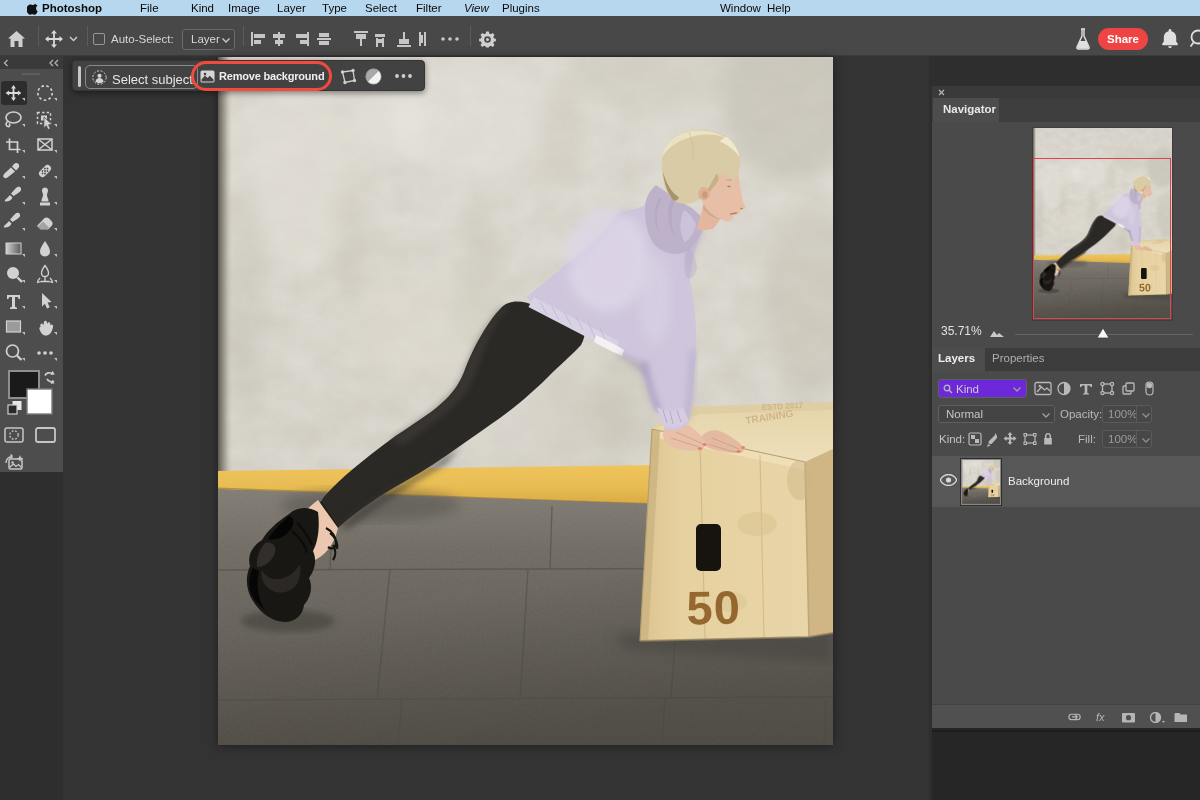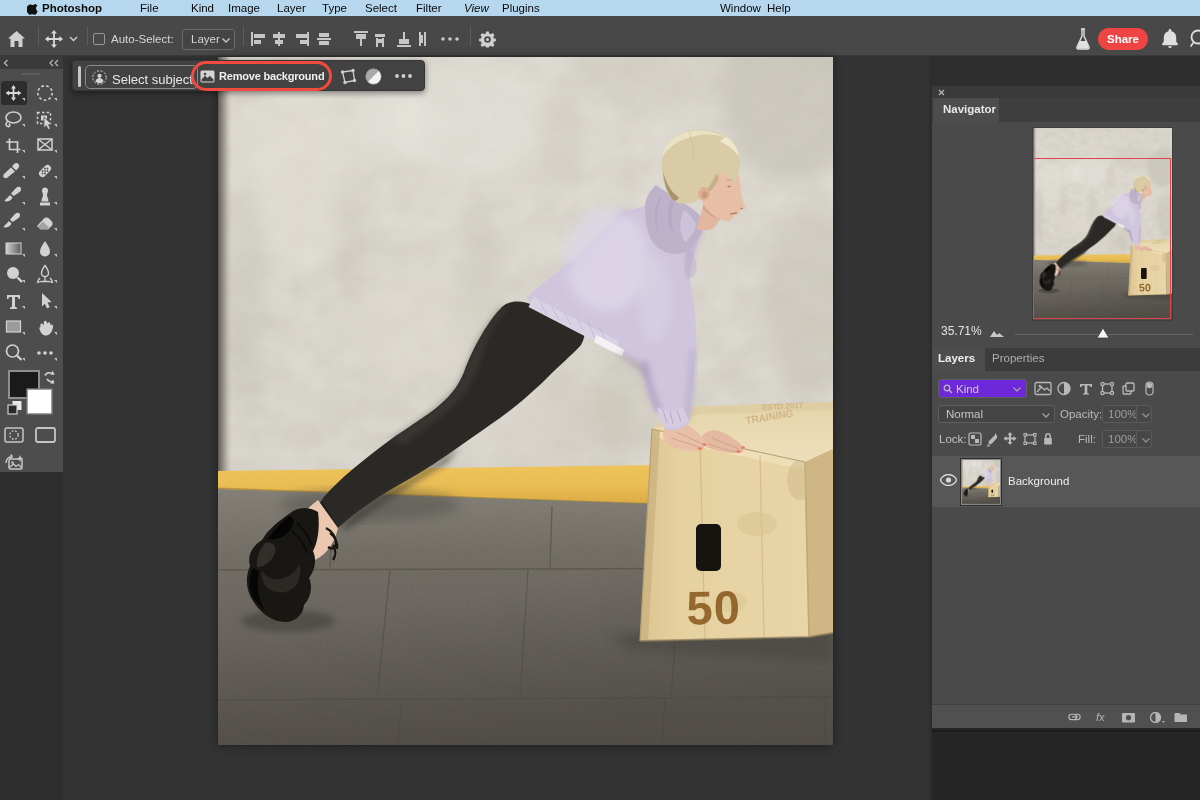--- a/index.html
+++ b/index.html
@@ -556,21 +556,21 @@
   </div>
   <div class="ptxt" style="left:128px;top:322px;color:#b9b9b9">Opacity:</div>
   <div class="abs" style="left:170px;top:319px;width:50px;height:18px;background:#474747;border:1px solid #5a5a5a;border-radius:3px">
     <div class="ptxt" style="left:5px;top:2px;color:#9b9b9b">100%</div>
     <div class="abs" style="right:14px;top:0;width:1px;height:16px;background:#5a5a5a"></div>
     <svg class="abs" style="left:39px;top:7px" width="8" height="5" viewBox="0 0 8 5">
         <path d="M0.5 0.5 L4 4 L7.5 0.5" stroke="#8f8f8f" stroke-width="1.3" fill="none"></path>
       </svg>
   </div>
 
-  <div class="ptxt" style="left:7px;top:347px;color:#c2c2c2">Lock:</div>
+  <div class="ptxt" style="left:7px;top:347px;color:#c2c2c2">Kind:</div>
   <svg class="abs" style="left:36px;top:345px" width="85" height="16" viewBox="0 0 85 16">
     <g fill="#b9b9b9">
       <rect x="1" y="2" width="12" height="12" rx="1.5" fill="none" stroke="#b9b9b9" stroke-width="1.2"></rect>
       <rect x="3" y="4" width="4" height="4"></rect>
         <rect x="7" y="8" width="4" height="4"></rect>
       <path d="M27 2 C28.5 3.5 29.5 5.5 29 7 L24 12.5 C23 13.5 21.5 13.5 21 12.5 C20.2 11.8 20.5 10.5 21.5 9.5 L27 4 Z M20 13 L22.5 14.5 L19 16 Z"></path>
       <path d="M42 1 L44.5 4 L43 4 L43 6.5 L45.5 6.5 L45.5 5 L48.5 7.5 L45.5 10 L45.5 8.5 L43 8.5 L43 11 L44.5 11 L42 14 L39.5 11 L41 11 L41 8.5 L38.5 8.5 L38.5 10 L35.5 7.5 L38.5 5 L38.5 6.5 L41 6.5 L41 4 L39.5 4 Z"></path>
       <g fill="none" stroke="#b9b9b9" stroke-width="1.2">
           <rect x="57" y="4" width="10" height="8"></rect>
         </g>

